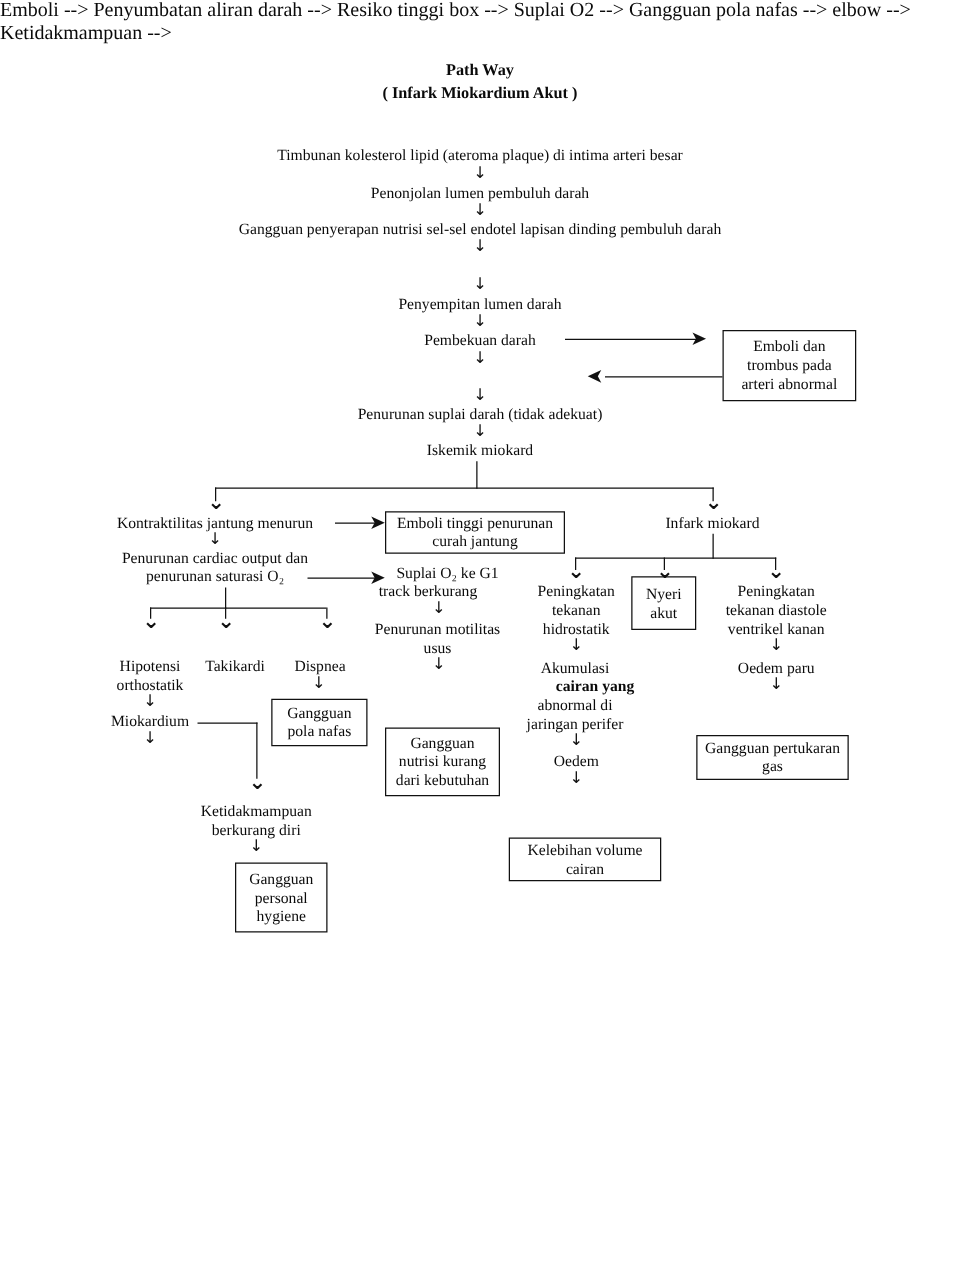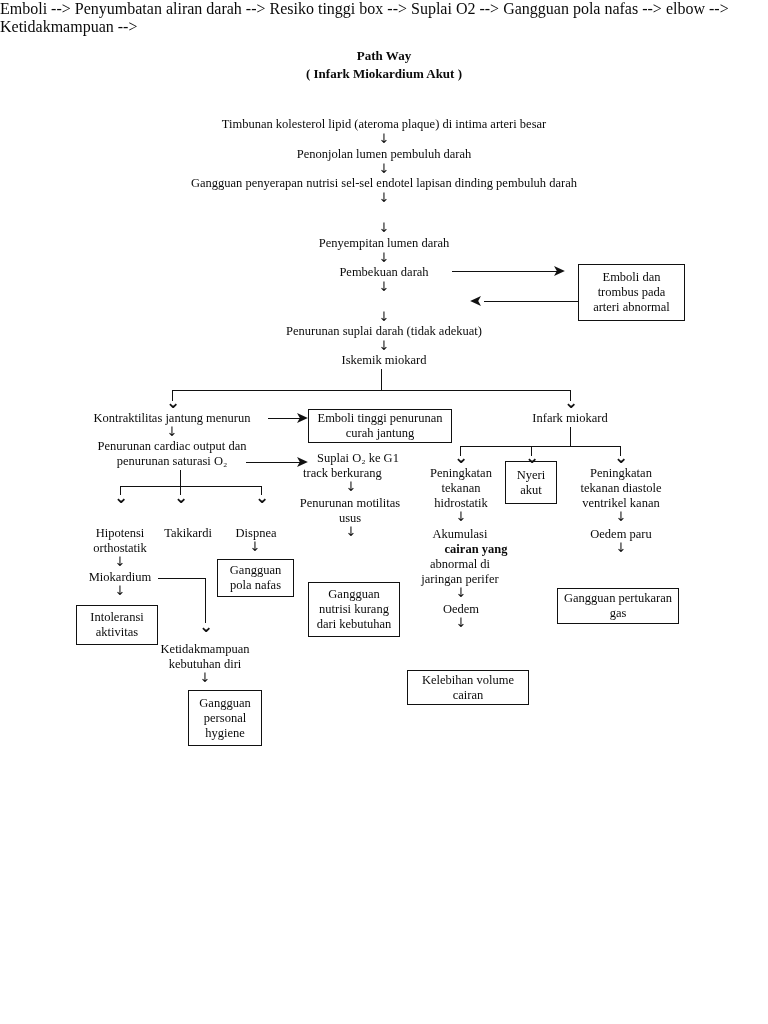--- a/index.html
+++ b/index.html
@@ -179,43 +179,37 @@
 
   <div class="node" style="left:80px;top:526px;width:80px;">Hipotensi</div>
   <div class="node" style="left:80px;top:541px;width:80px;">orthostatik</div>
   <div class="node" style="left:150px;top:526px;width:76px;">Takikardi</div>
   <div class="node" style="left:224px;top:526px;width:64px;">Dispnea</div>
 
   <div class="arrowdown" style="left:113px;top:557px;">↓</div>
   <div class="node" style="left:80px;top:570px;width:80px;">Miokardium</div>
   <div class="arrowdown" style="left:113px;top:586px;">↓</div>
 
-  <div class="boxed" style="left:76px;top:605px;width:82px;height:40px;">
-    <span>
-      <span>Intoleransi</span>
-      <span>aktivitas</span>
-    </span>
-  </div>
 
    Gangguan pola nafas --&gt;
   <div class="arrowdown" style="left:248px;top:542px;">↓</div>
   <div class="boxed" style="left:217px;top:559px;width:77px;height:38px;">
     <span>
       <span>Gangguan</span>
       <span>pola nafas</span>
     </span>
   </div>
 
    elbow --&gt; Ketidakmampuan --&gt;
   <div class="hline" style="left:158px;top:578px;width:48px;"></div>
   <div class="vline" style="left:205px;top:578px;height:45px;"></div>
   <div class="arrowdown-big" style="left:197px;top:620px;">⌄</div>
 
   <div class="node" style="left:145px;top:642px;width:120px;">Ketidakmampuan</div>
-  <div class="node" style="left:145px;top:657px;width:120px;">kebutuhan diri</div>
+  <div class="node" style="left:145px;top:657px;width:120px;">berkurang diri</div>
   <div class="arrowdown" style="left:198px;top:673px;">↓</div>
 
   <div class="boxed" style="left:188px;top:690px;width:74px;height:56px;">
     <span>
       <span>Gangguan</span>
       <span>personal</span>
       <span>hygiene</span>
     </span>
   </div>
 

